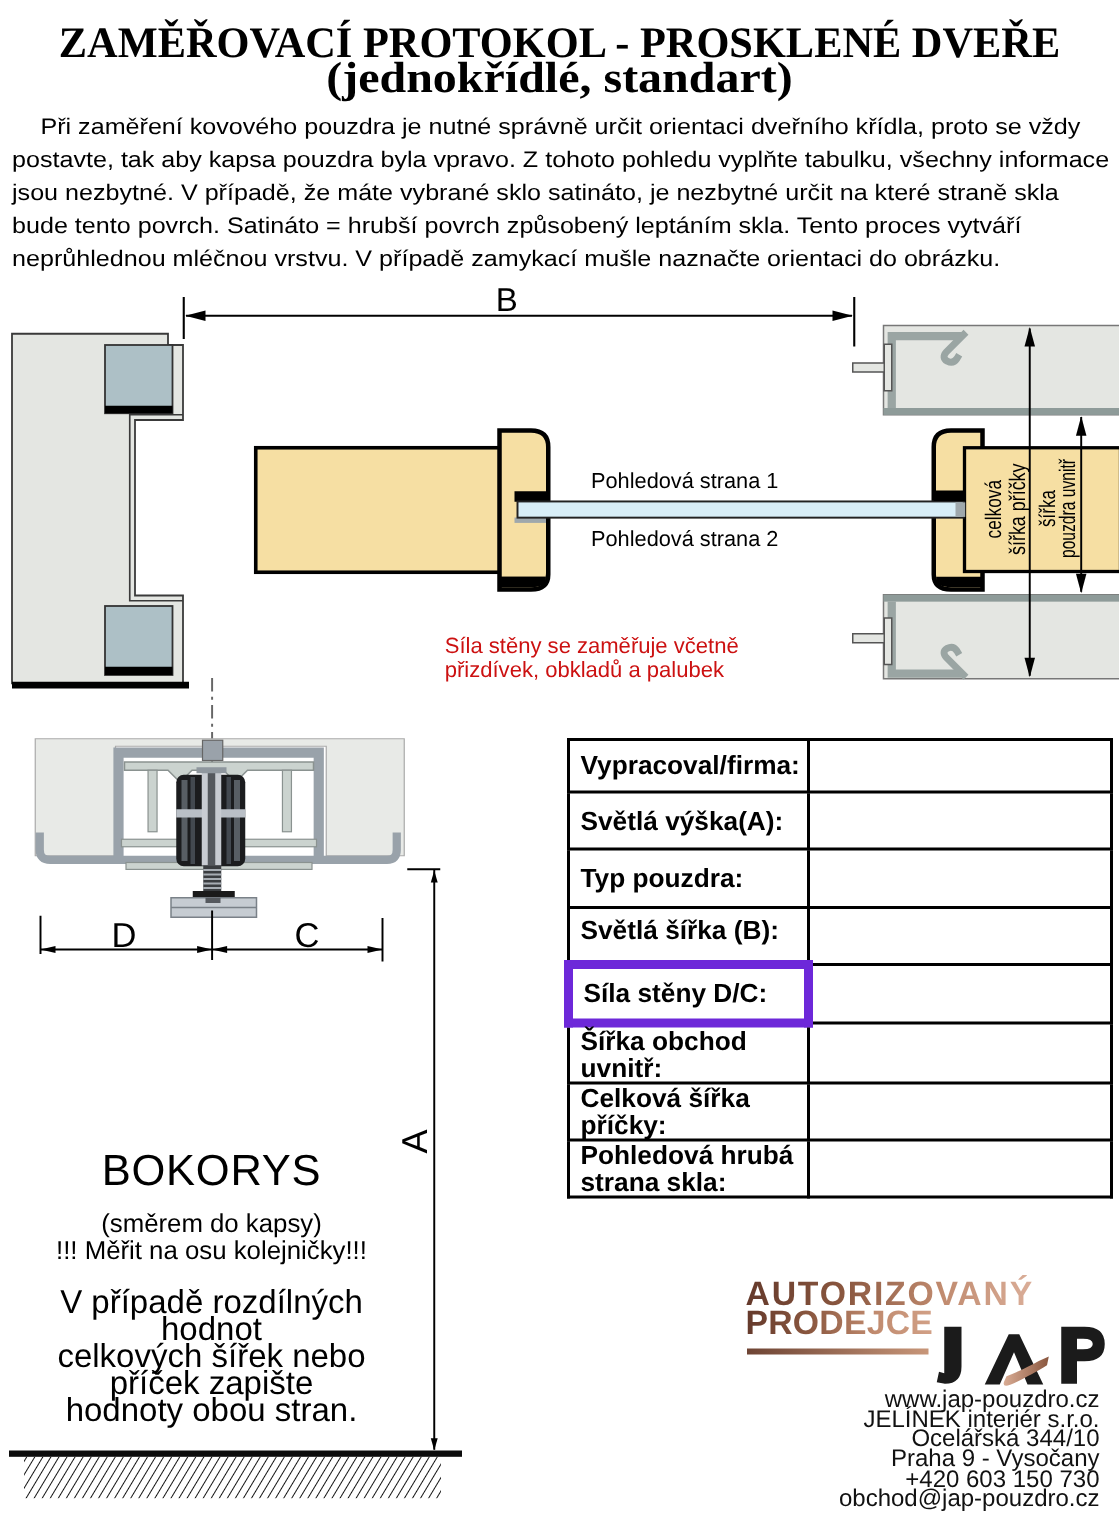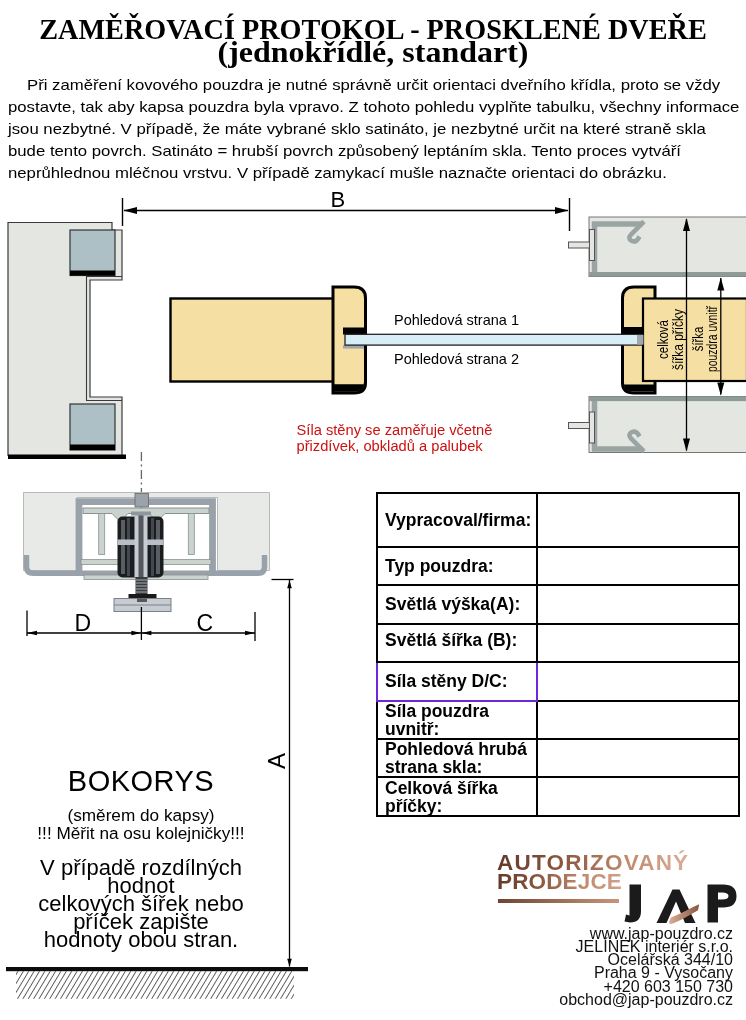--- a/index.html
+++ b/index.html
@@ -207,58 +207,58 @@
 <div style="font-size:22px;line-height:18px;margin-top:17px;">V případě rozdílných hodnot<br>celkových šířek nebo příček zapište<br>hodnoty obou stran.</div>
 </div>
 
 <table class="abs" style="left:376px;top:492px;border-collapse:collapse;table-layout:fixed;width:362px;" cellspacing="0">
 <colgroup>
       <col style="width:160px">
       <col style="width:202px">
     </colgroup>
 <tbody style="font-size:17.5px;font-weight:bold;">
 
-<tr style="height:54px;">
+<tr style="height:35px;">
         <td style="border:2px solid #000;padding:0 0 0 7px;">Vypracoval/firma:</td>
         <td style="border:2px solid #000;"></td>
       </tr>
 
 
 <tr style="height:38.4px;">
+        <td style="border:2px solid #000;padding:0 0 0 7px;">Světlá výška(A):</td>
+        <td style="border:2px solid #000;"></td>
+      </tr>
+
+<tr style="height:38.4px;">
         <td style="border:2px solid #000;padding:0 0 0 7px;">Typ pouzdra:</td>
         <td style="border:2px solid #000;"></td>
       </tr>
 
 <tr style="height:38.4px;">
-        <td style="border:2px solid #000;padding:0 0 0 7px;">Světlá výška(A):</td>
-        <td style="border:2px solid #000;"></td>
-      </tr>
-
-<tr style="height:38.4px;">
         <td style="border:2px solid #000;padding:0 0 4px 7px;">Světlá šířka (B):</td>
         <td style="border:2px solid #000;"></td>
       </tr>
 
 <tr style="height:38.4px;">
-        <td style="border:2px solid #6d28d9;padding:0 0 0 7px;margin-top:35px;">Síla stěny D/C:</td>
-        <td style="border:2px solid #000;"></td>
-      </tr>
-
-<tr style="height:38.4px;">
-        <td style="border:2px solid #000;padding:0 0 0 7px;line-height:18px;">Síla pouzdra uvnitř:</td>
+        <td style="border:6px solid #6d28d9;padding:0 0 0 7px;margin-top:35px;">Síla stěny D/C:</td>
+        <td style="border:2px solid #000;"></td>
+      </tr>
+
+<tr style="height:38.4px;">
+        <td style="border:2px solid #000;padding:0 0 0 7px;line-height:18px;">Šířka obchod uvnitř:</td>
+        <td style="border:2px solid #000;"></td>
+      </tr>
+
+<tr style="height:38.4px;">
+        <td style="border:2px solid #000;padding:0 0 0 7px;line-height:18px;">Celková šířka příčky:</td>
         <td style="border:2px solid #000;"></td>
       </tr>
 
 <tr style="height:38.4px;">
         <td style="border:2px solid #000;padding:0 0 0 7px;line-height:18px;">Pohledová hrubá strana skla:</td>
-        <td style="border:2px solid #000;"></td>
-      </tr>
-
-<tr style="height:38.4px;">
-        <td style="border:2px solid #000;padding:0 0 0 7px;line-height:18px;">Celková šířka příčky:</td>
         <td style="border:2px solid #000;"></td>
       </tr>
 </tbody>
 </table>
 
 <div class="abs" style="left:497px;top:852.5px;width:220px;font-weight:bold;font-size:22.5px;line-height:19.8px;"><span style="letter-spacing:1.2px;display:inline-block;padding:6px 3px 4px 0;margin:-6px -3px -4px 0;background:linear-gradient(90deg,#64392b,#8a573f,#c08a6e,#dcb09b);-webkit-background-clip:text;background-clip:text;color:transparent;">AUTORIZOVANÝ</span><br><span style="letter-spacing:0.15px;display:inline-block;padding:6px 3px 4px 0;margin:-6px -3px -4px 0;background:linear-gradient(90deg,#64392b,#8a573f,#c08a6e,#d3a288);-webkit-background-clip:text;background-clip:text;color:transparent;">PRODEJCE</span></div>
 
 <div class="abs" style="left:497.8px;top:898.5px;width:121.2px;height:4.5px;background:linear-gradient(90deg,#6e4434,#c89679);"></div>
 
 <svg class="abs" style="left:620px;top:880px;" width="126" height="50" viewBox="0 0 126 50">

